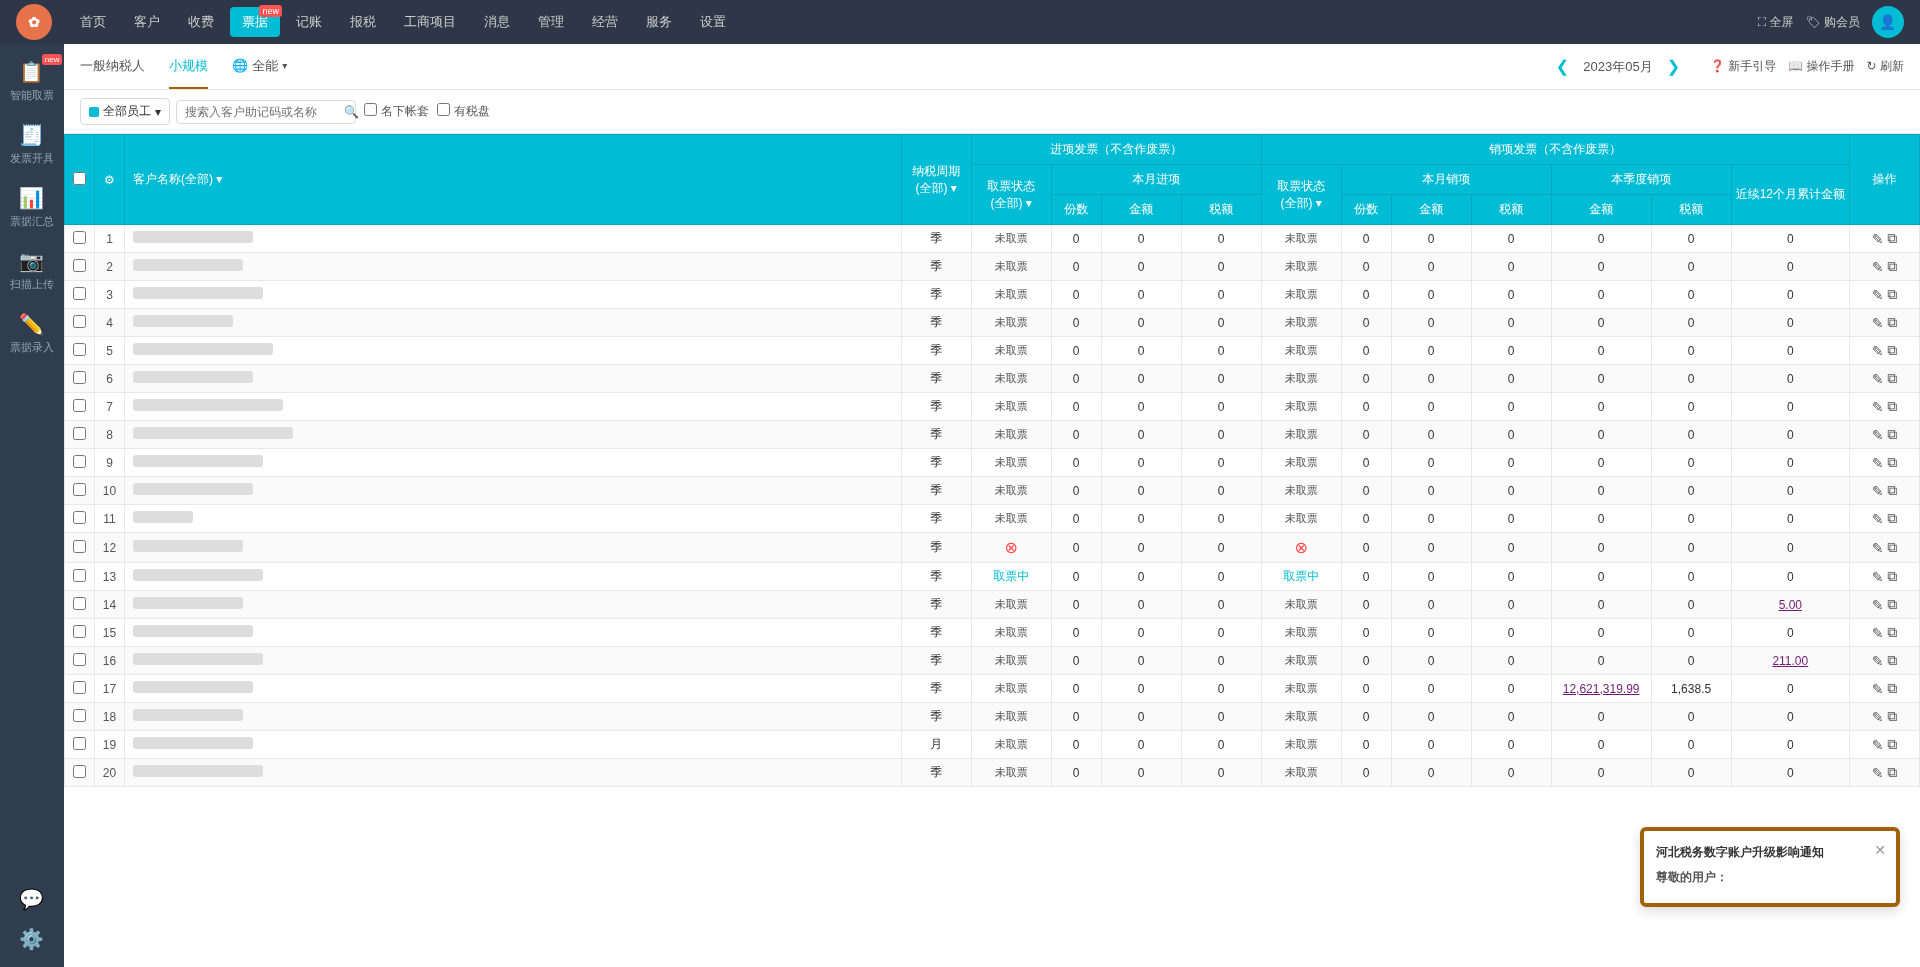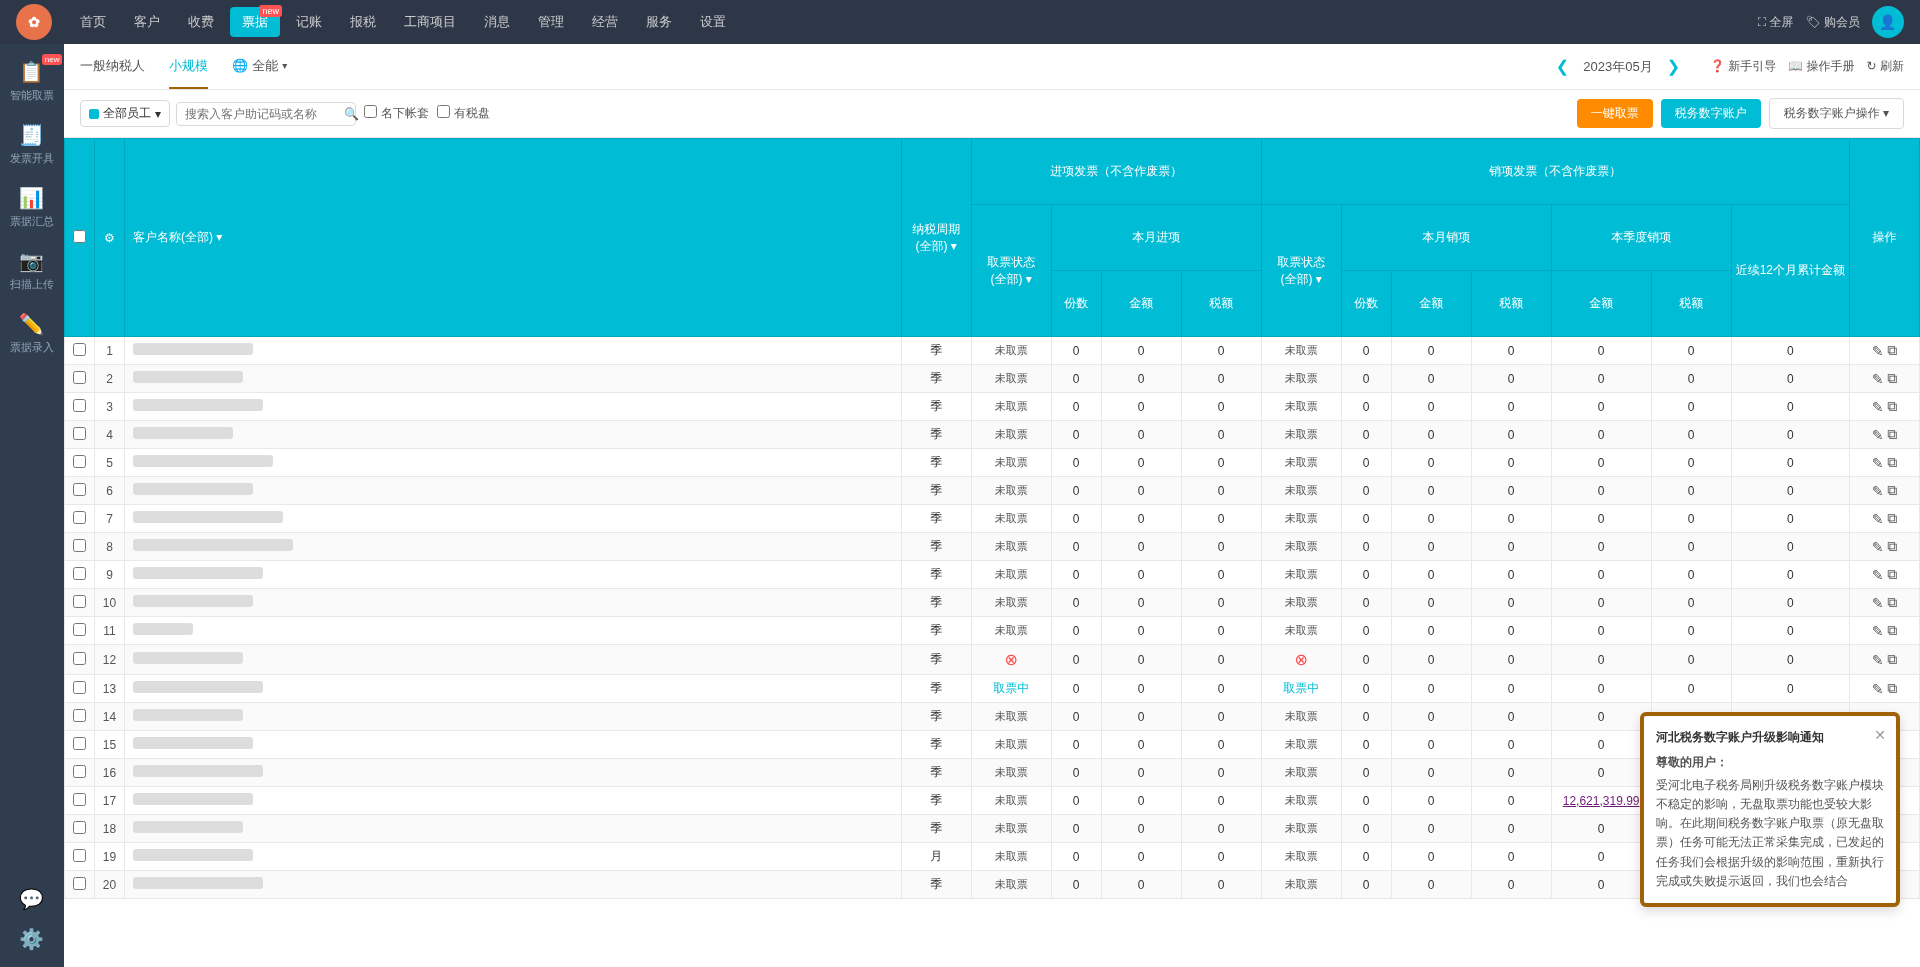--- a/index.html
+++ b/index.html
@@ -212,21 +212,21 @@
     }
     table {
       width: 100%;
       border-collapse: collapse;
       font-size: 12px;
     }
     thead tr th {
       background: #00bcd4;
       color: white;
       text-align: center;
-      padding: 24px 4px;
+      padding: 6px 4px;
       border: 1px solid #00a8be;
       white-space: nowrap;
       font-weight: normal;
       position: sticky;
       top: 0;
       z-index: 10;
     }
     thead tr.header-row-2 th {
       background: #00bcd4;
     }
@@ -409,25 +409,20 @@
         </div>
       </div>
       <label class="checkbox-label">
         <input type="checkbox" style="">
         <span>名下帐套</span>
       </label>
       <label class="checkbox-label">
         <input type="checkbox" style="">
         <span>有税盘</span>
       </label>
-      <div class="right-btns">
-        <button class="btn-orange">一键取票</button>
-        <button class="btn-teal">税务数字账户</button>
-        <button class="btn-outline">税务数字账户操作 ▾</button>
-      </div>
     </div>
 
     <div class="table-container">
       <table>
         <thead>
           <tr class="header-row-1">
             <th rowspan="3" style="width:30px;"><input type="checkbox" style=""></th>
             <th rowspan="3" style="width:30px;">⚙</th>
             <th rowspan="3" style="min-width:200px;text-align:left;padding-left:8px;margin-left:28px;">客户名称(全部) ▾</th>
             <th rowspan="3" style="width:70px;">纳税周期<br>(全部) ▾</th>
@@ -959,14 +954,13 @@
       </table>
     </div>
 
   </div>
 </div>
 
 <div class="notification-popup">
   <div class="popup-title">河北税务数字账户升级影响通知</div>
   <span class="close-btn">✕</span>
   <div style="font-weight:bold;margin-bottom:4px;">尊敬的用户：</div>
-  <div>受河北电子税务局刚升级税务数字账户模块不稳定的影响，无盘取票功能也受较大影响。在此期间税务数字账户取票（原无盘取票）任务可能无法正常采集完成，已发起的任务我们会根据升级的影响范围，重新执行完成或失败提示返回，我们也会结合</div>
 </div>
 
 </body></html>

